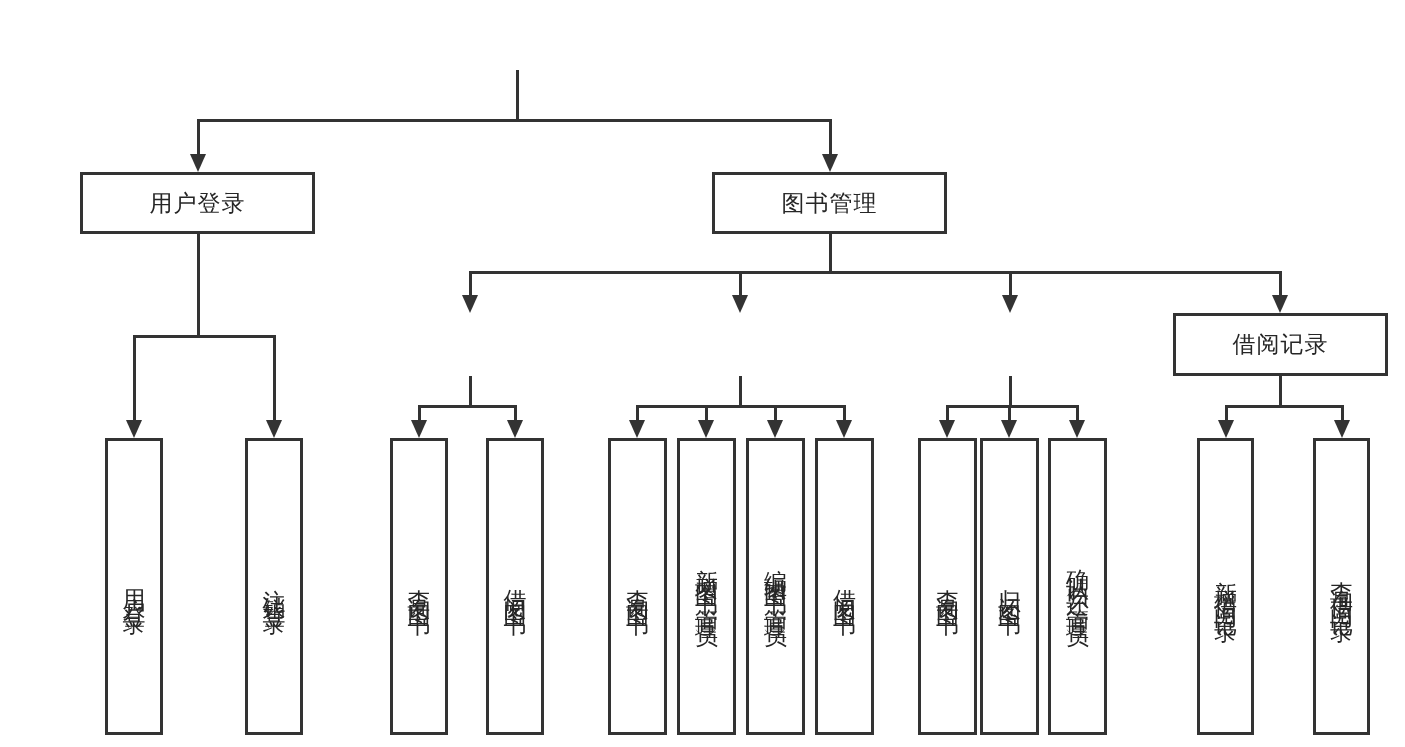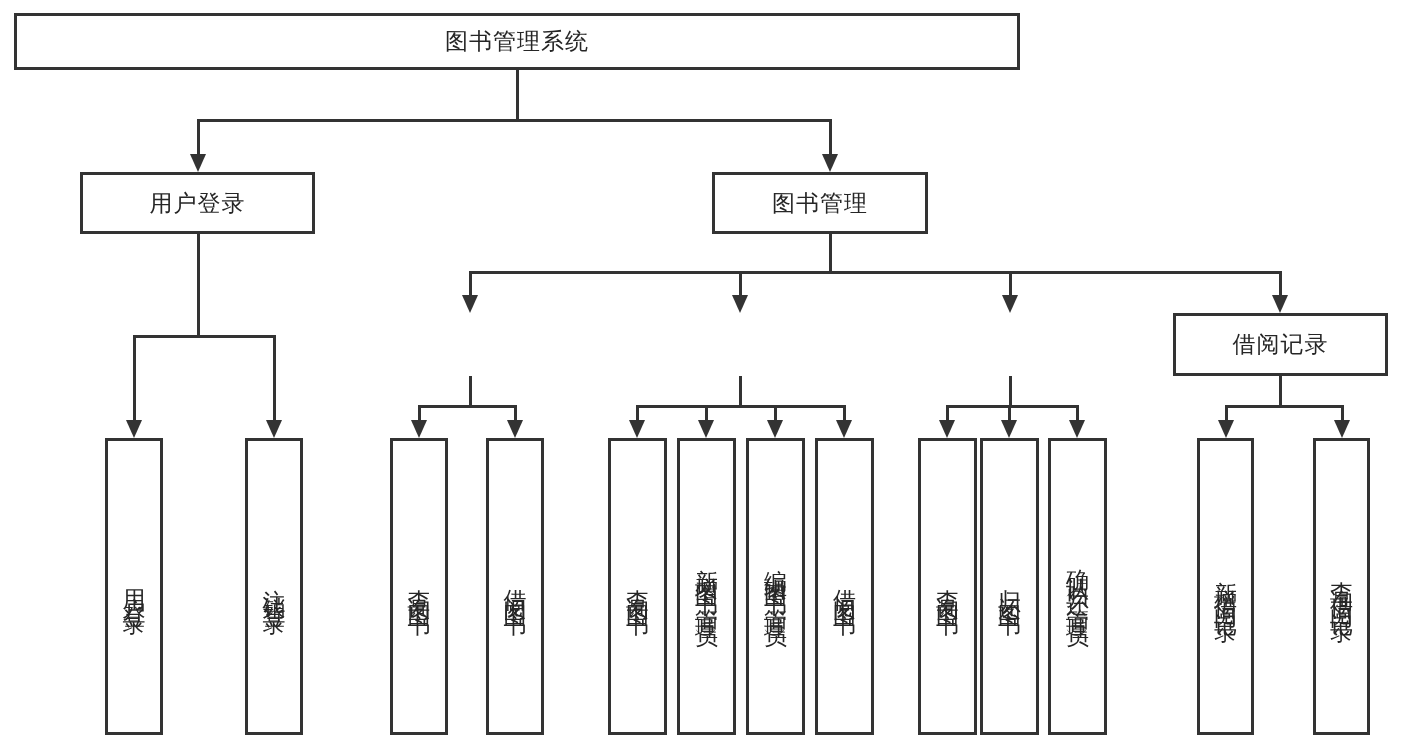--- a/index.html
+++ b/index.html
@@ -48,21 +48,21 @@
   .arrow-head {
     position: absolute;
     width: 0; height: 0;
     border-left: 8px solid transparent;
     border-right: 8px solid transparent;
     border-top: 18px solid #333333;
   }
   
   #box-root           { left: 14px;   top: 13px;  width: 1006px; height: 57px; }
   #box-user-login     { left: 80px;   top: 172px; width: 235px;  height: 62px; }
-  #box-book-mgmt      { left: 712px;  top: 172px; width: 216px;  height: 62px; }
+  #box-book-mgmt      { left: 712px;  top: 172px; width: 235px;  height: 62px; }
   #box-new-book-rec   { left: 363px;  top: 313px; width: 215px;  height: 63px; }
   #box-book-borrow    { left: 633px;  top: 313px; width: 215px;  height: 63px; }
   #box-current-borrow { left: 903px;  top: 313px; width: 215px;  height: 63px; }
   #box-borrow-records { left: 1173px; top: 313px; width: 215px;  height: 63px; }
   
   #leaf-u1 { left: 105px; }
   #leaf-u2 { left: 245px; }
   #leaf-n1 { left: 390px; }
   #leaf-n2 { left: 486px; }
   #leaf-b1 { left: 608px; width: 59px; }
@@ -137,23 +137,20 @@
       <div class="line" style="left: 1075.5px; top: 406px; width: 3px; height: 14px;"></div>
       <div class="arrow-head" style="left: 1069px; top: 420px;"></div>
       <div class="line" style="left: 1278.5px; top: 376px; width: 3px; height: 32px;"></div>
       <div class="line" style="left: 1224.5px; top: 404.5px; width: 119px; height: 3px;"></div>
       <div class="line" style="left: 1224.5px; top: 406px; width: 3px; height: 14px;"></div>
       <div class="arrow-head" style="left: 1218px; top: 420px;"></div>
       <div class="line" style="left: 1340.5px; top: 406px; width: 3px; height: 14px;"></div>
       <div class="arrow-head" style="left: 1334px; top: 420px;"></div>
     </div>
 
-  <div class="hbox" id="box-root">
-    <span>图书管理系统</span>
-  </div>
 
   <div class="hbox" id="box-user-login">
     <span>用户登录</span>
   </div>
   <div class="hbox" id="box-book-mgmt">
     <span>图书管理</span>
   </div>
 
   <div class="hbox" id="box-borrow-records">
     <span>借阅记录</span>

